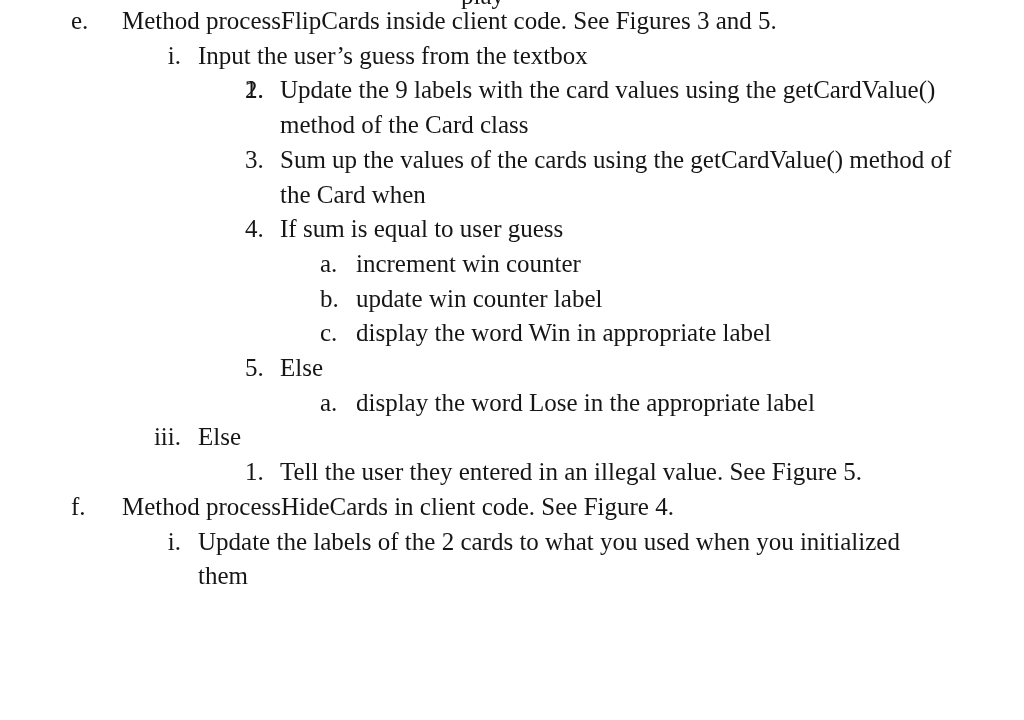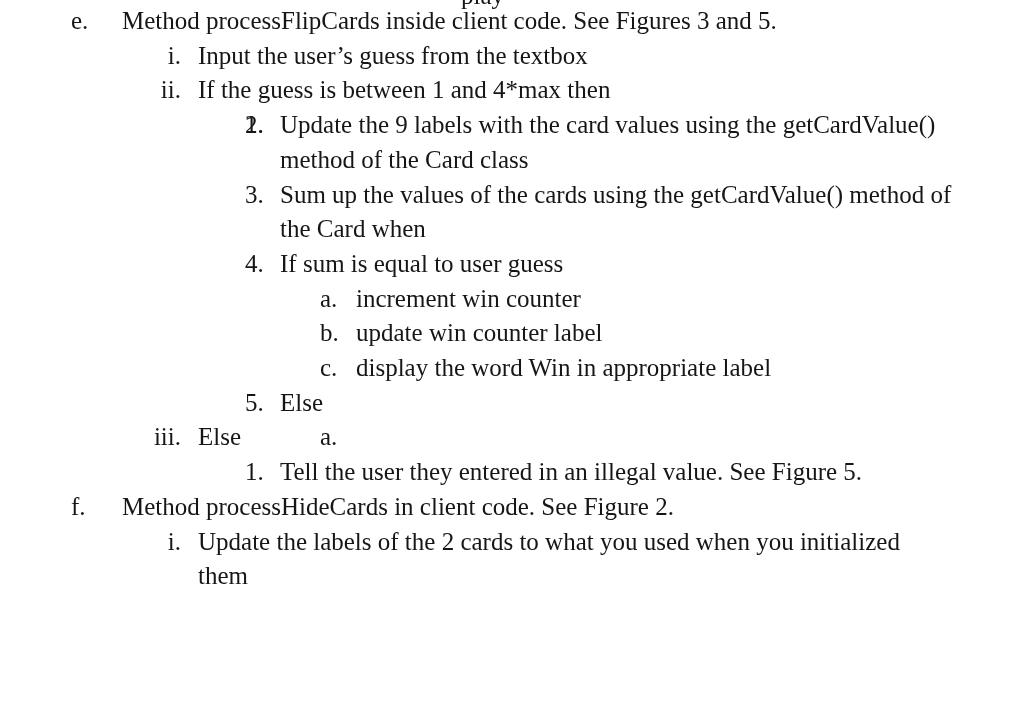--- a/index.html
+++ b/index.html
@@ -69,24 +69,20 @@
   <div class="line level-alpha">
     <span class="marker">e.</span>
     <span class="text">Method processFlipCards inside client code. See Figures 3 and 5.</span>
   </div>
 
   <div class="line level-roman">
     <span class="marker">i.</span>
     <span class="text">Input the user’s guess from the textbox</span>
   </div>
 
-  <div class="line level-roman">
-    <span class="marker">ii.</span>
-    <span class="text">If the guess is between 1 and 4*max then</span>
-  </div>
 
   <div class="line level-decimal">
     <span class="marker">1.</span>
   </div>
 
   <div class="line level-decimal">
     <span class="marker">2.</span>
     <span class="text">Update the 9 labels with the card values using the getCardValue()</span>
   </div>
 
@@ -125,35 +121,36 @@
     <span class="text">display the word Win in appropriate label</span>
   </div>
 
   <div class="line level-decimal">
     <span class="marker">5.</span>
     <span class="text">Else</span>
   </div>
 
   <div class="line level-latin">
     <span class="marker">a.</span>
+    <span class="text">display the word Lose in the appropriate label</span>
   </div>
 
   <div class="line level-roman">
     <span class="marker">iii.</span>
     <span class="text">Else</span>
   </div>
 
   <div class="line level-decimal">
     <span class="marker">1.</span>
     <span class="text">Tell the user they entered in an illegal value. See Figure 5.</span>
   </div>
 
   <div class="line level-alpha">
     <span class="marker">f.</span>
-    <span class="text">Method processHideCards in client code. See Figure 2.</span>
+    <span class="text">Method processHideCards in client code. See Figure 4.</span>
   </div>
 
   <div class="line level-roman">
     <span class="marker">i.</span>
     <span class="text">Update the labels of the 2 cards to what you used when you initialized</span>
   </div>
 
   <div class="line level-roman">
     
     <span class="text">them</span>

